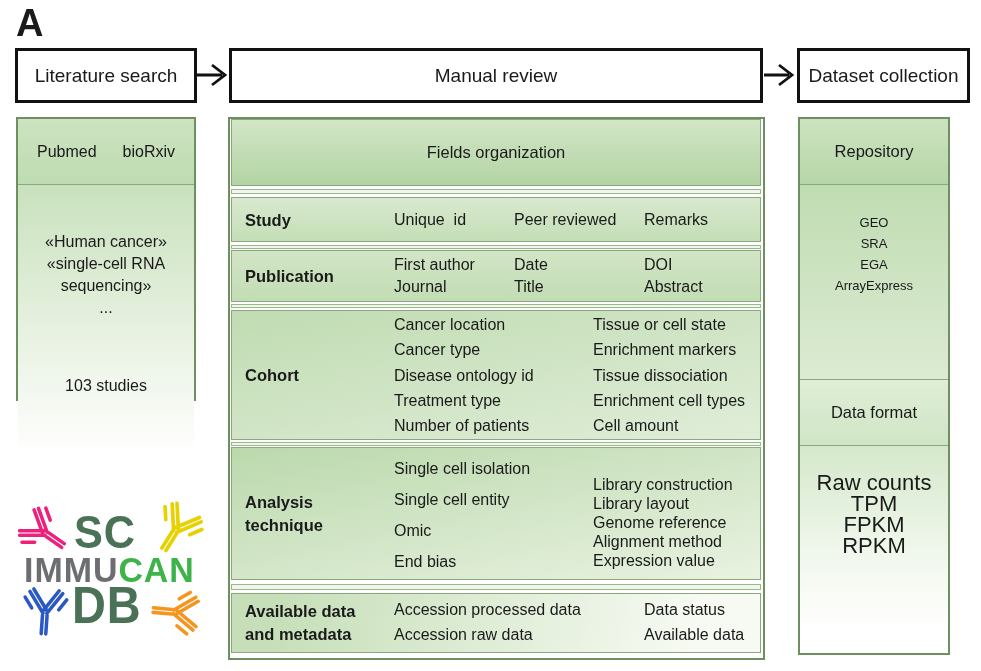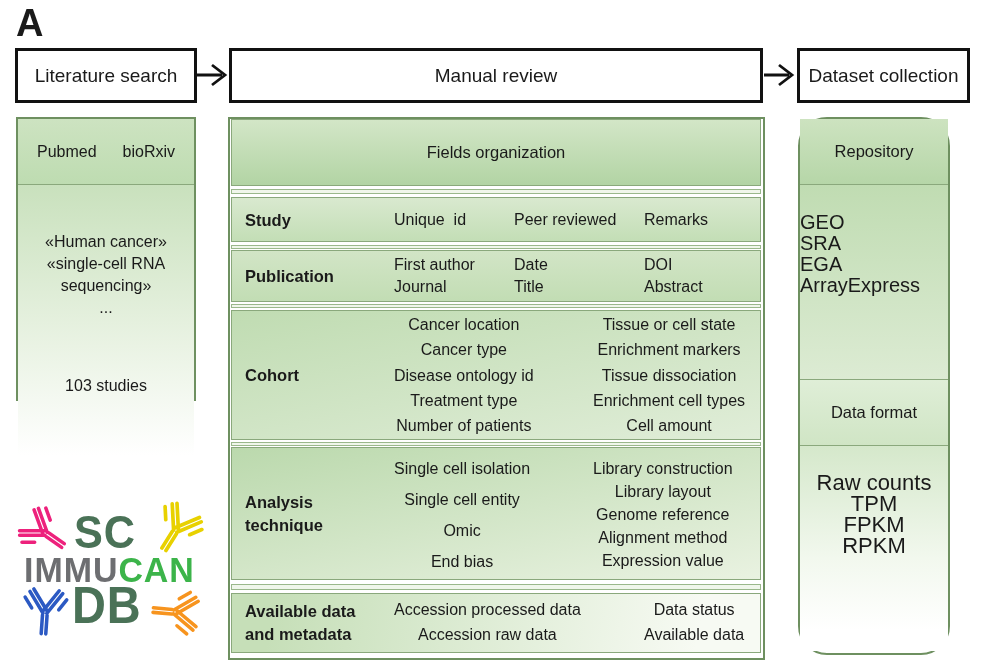--- a/index.html
+++ b/index.html
@@ -22,21 +22,21 @@
   .box-man { left: 229px; width: 534px; }
   .box-dat { left: 797px; width: 173px; }
   .arrow { position: absolute; top: 62px; width: 32px; height: 26px; }
   .arrow-1 { left: 197px; }
   .arrow-2 { left: 764px; }
 
   
   .gpanel { position: absolute; border: 2px solid #6e9060; background: #ffffff; }
   .left-panel  { left: 16px;  top: 117px; width: 180px; height: 284px; }
   .mid-panel   { left: 228px; top: 117px; width: 537px; height: 543px; }
-  .right-panel { left: 798px; top: 117px; width: 152px; height: 538px; border-radius: 29px; }
+  .right-panel { left: 798px; top: 117px; width: 152px; height: 538px; }
 
   
   .lp-sources {
     height: 66px; border-bottom: 1px solid #8aa87c;
     background: linear-gradient(180deg, #cde3c1, #bedcb1);
     display: flex; align-items: center; justify-content: center; gap: 26px;
     font-size: 16px;
   }
   .lp-keywords {
     height: 294px; background: linear-gradient(180deg, #c9e1bd 0%, #eaf3e4 55%, #ffffff 92%);
@@ -72,37 +72,37 @@
     font-weight: bold; font-size: 16.5px; line-height: 23px; white-space: nowrap;
   }
   .f { font-size: 16px; white-space: pre; }
   .fa { position: absolute; top: 50%; transform: translateY(-50%); }
   .col { position: absolute; display: flex; flex-direction: column; }
   .col-center { top: 50%; transform: translateY(-50%); line-height: 22px; }
   .x1 { left: 162px; }  
   .x2 { left: 282px; }  
   .x3 { left: 412px; }  
   .x2b { left: 361px; } 
-  .col-stretch { top: 0; bottom: 0; justify-content: space-between; align-items: center; }
+  .col-stretch { top: 0; bottom: 0; justify-content: space-between; }
   .pad-cohort { padding: 5px 0 4px 0; }
   .pad-an1 { padding: 12px 0 8px 0; }
-  .pad-an2 { padding: 12px 0 9px 0; }
+  .pad-an2 { padding: 28px 0 9px 0; }
   .pad-av  { padding: 7px 0 8px 0; }
 
   
   .rp-sec { width: 100%; }
   .rp-repo-header, .rp-format-header {
     height: 66px; border-bottom: 1px solid #8aa87c;
     display: flex; align-items: center; justify-content: center; font-size: 16.5px;
   }
   .rp-repo-header { background: linear-gradient(180deg, #cde3c0, #b6d6a8); }
   .rp-repo-list {
     height: 195px; border-bottom: 1px solid #8aa87c;
     background: linear-gradient(180deg, #c0dcb2, #dcebd3);
-    text-align: left; font-size: 20px; line-height: 21px; padding-top: 27px;
+    text-align: center; font-size: 13px; line-height: 21px; padding-top: 27px;
   }
   .rp-format-header { background: linear-gradient(180deg, #dfeed7, #d0e5c5); }
   .rp-format-list {
     height: 205px;
     background: linear-gradient(180deg, #d5e8cb 0%, #f2f8ee 55%, #ffffff 90%);
     text-align: center; font-size: 22px; line-height: 21px; padding-top: 26px;
   }
 
   
   .logo { position: absolute; left: 10px; top: 500px; width: 215px; height: 165px; }

